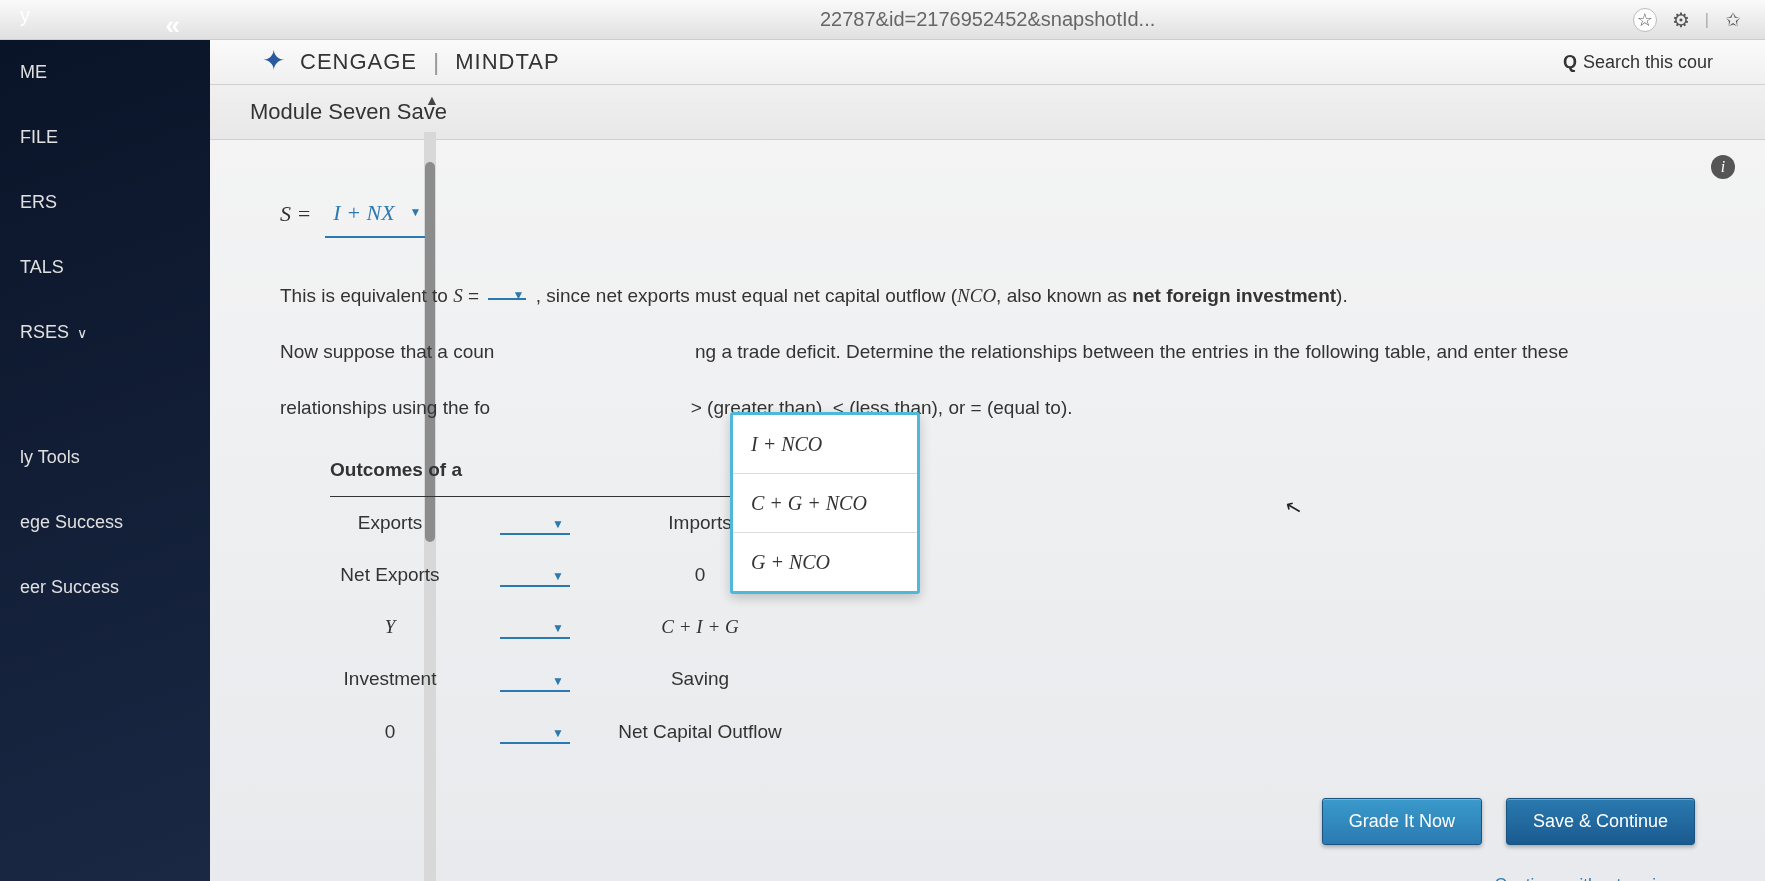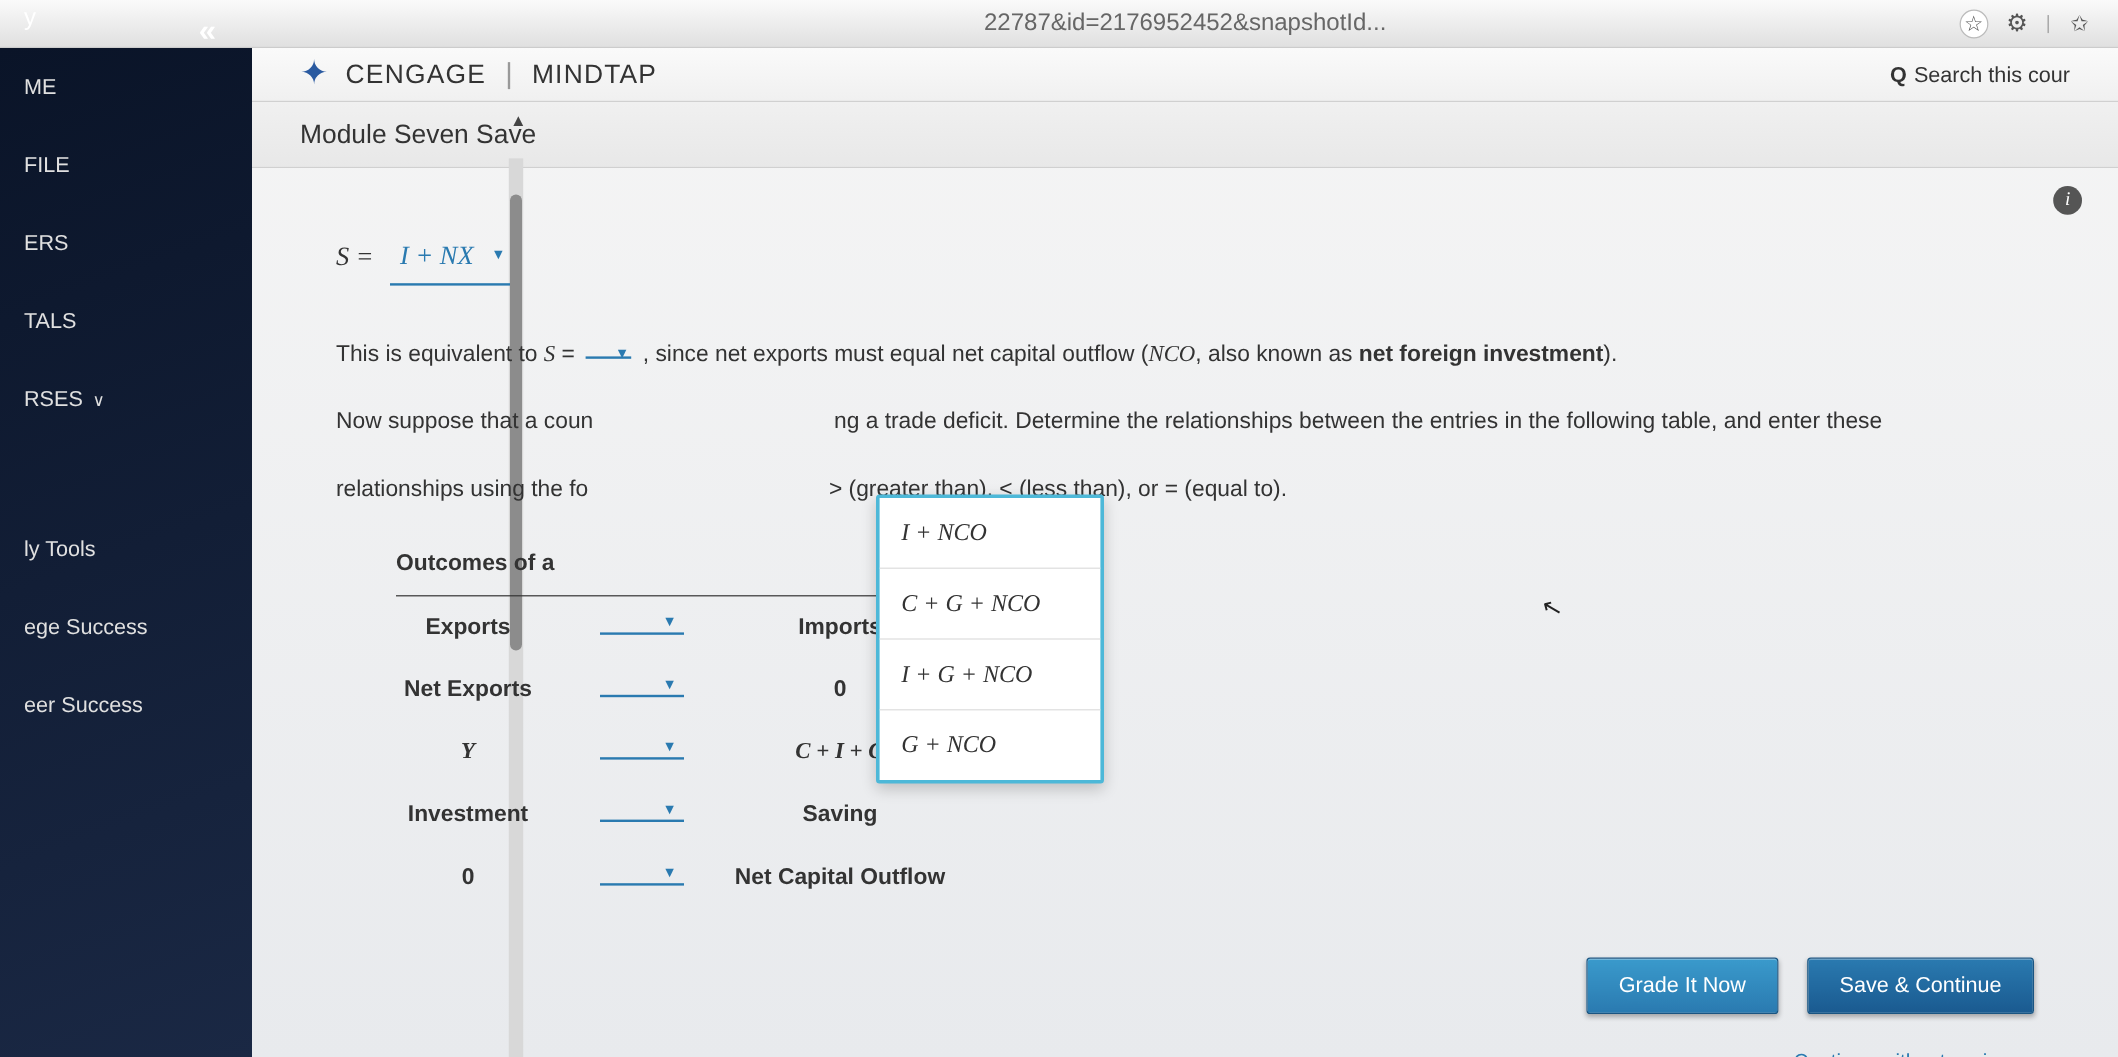--- a/index.html
+++ b/index.html
@@ -77,21 +77,21 @@
     .content-area {
       flex: 1;
       background: linear-gradient(180deg, #f5f5f5 0%, #e8eaed 100%);
       position: relative;
       display: flex;
       flex-direction: column;
     }
     .top-header {
       display: flex;
       align-items: center;
-      padding: 8px 40px;
+      padding: 8px 52px;
       background: linear-gradient(#fafafa, #f0f0f0);
       border-bottom: 1px solid #d0d0d0;
       height: 50px;
     }
     .brand {
       display: flex;
       align-items: center;
       gap: 10px;
       font-size: 22px;
       color: #333;
@@ -235,23 +235,23 @@
       border-bottom: 1.5px solid #333;
       padding: 6px 0 8px 0;
       display: inline-block;
       width: 490px;
       text-align: left;
       margin-left: 50px;
       font-size: 19px;
     }
     .outcomes-row {
       display: flex;
+      align-items: center;
       padding: 8px 0;
       margin-left: 20px;
-      font-weight: bold;
     }
     .outcomes-left {
       width: 180px;
       text-align: center;
       font-size: 19px;
     }
     .outcomes-dd {
       width: 70px;
       border-bottom: 2px solid #2a7ab0;
       margin: 0 20px;
@@ -418,21 +418,20 @@
       </div>
       <div class="text-line">
         <span>relationships using the fo</span>
         <span style="display:inline-block;width:190px;"></span>
         <span> &gt; (greater than), &lt; (less than), or = (equal to).</span>
       </div>
 
       <div class="dropdown-popup">
         <div class="dropdown-option">I + NCO</div>
         <div class="dropdown-option">C + G + NCO</div>
-        <div class="dropdown-option">I + G + NCO</div>
         <div class="dropdown-option">G + NCO</div>
       </div>
 
       <span class="cursor-pointer">↖</span>
 
       <div class="outcomes-section">
         <div class="outcomes-header">Outcomes of a</div>
 
         <div class="outcomes-row">
           <span class="outcomes-left">Exports</span>

